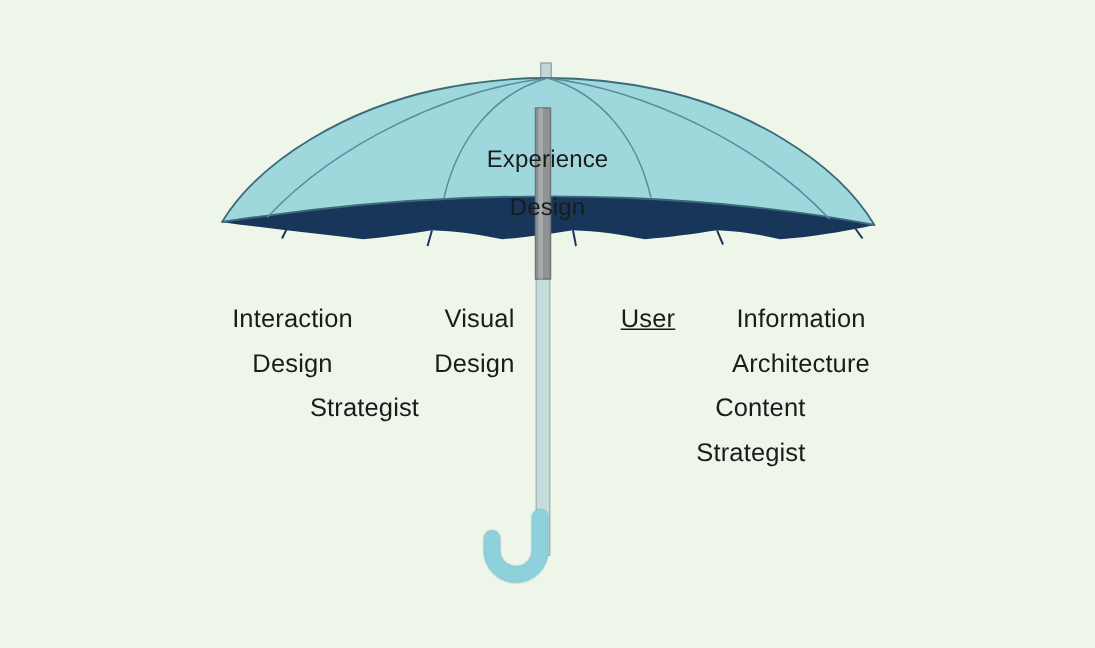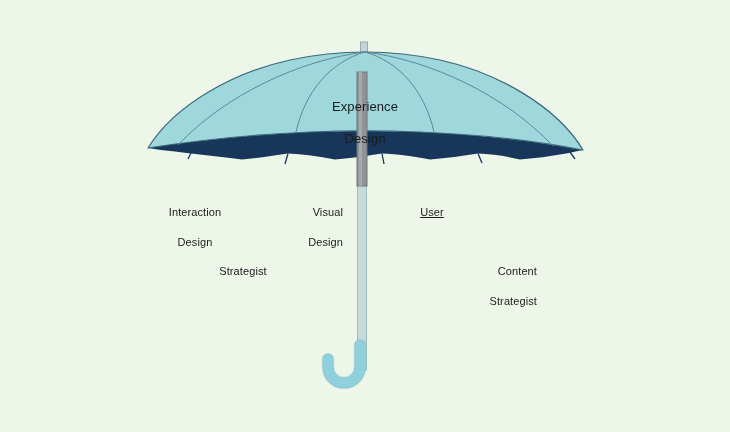--- a/index.html
+++ b/index.html
@@ -23,28 +23,28 @@
     position: absolute;
     left: 0;
     top: 0;
     width: 730px;
     height: 432px;
   }
   .label {
     position: absolute;
     text-align: center;
     color: #1b1b1b;
-    font-size: 11px;
+    font-size: 17px;
     line-height: 15px;
     white-space: pre-line;
     letter-spacing: 0.1px;
     pointer-events: none;
   }
   .label.canopy-label {
-    font-size: 13px;
+    font-size: 16px;
     line-height: 16px;
   }
   .label span {
     display: block;
   }
 </style>
 </head>
 <body>
 
 <div id="stage">
@@ -131,20 +131,24 @@
 
   <div class="label" style="left:243px; top:190px; width:100px;text-align:right;">
     <span>Visual</span>
     <span>Design</span>
   </div>
 
   <div class="label" style="left:382px; top:190px; width:100px;text-decoration:underline;">
     <span>User</span>
   </div>
 
+  <div class="label" style="left:479px; top:190px; width:110px;">
+    <span>Information</span>
+    <span>Architecture</span>
+  </div>
 
   <div class="label" style="left:193px; top:249px; width:100px;">
     <span>Strategist</span>
   </div>
 
   <div class="label" style="left:437px; top:249px; width:100px;text-align:right;">
     <span>Content</span>
     <span>Strategist</span>
   </div>
 

